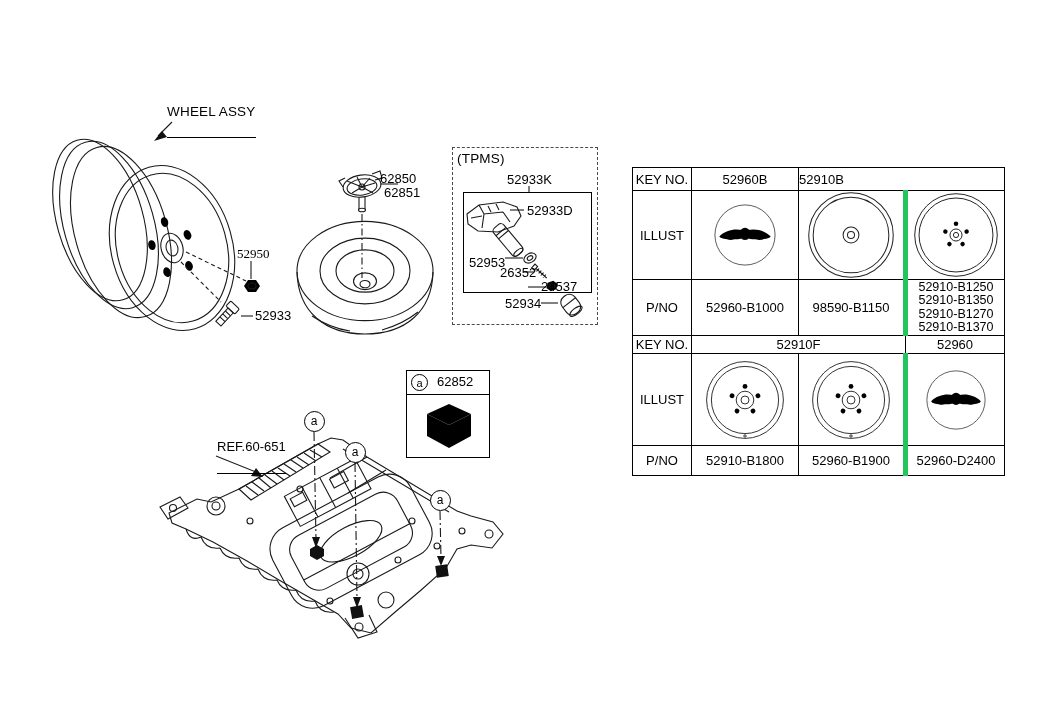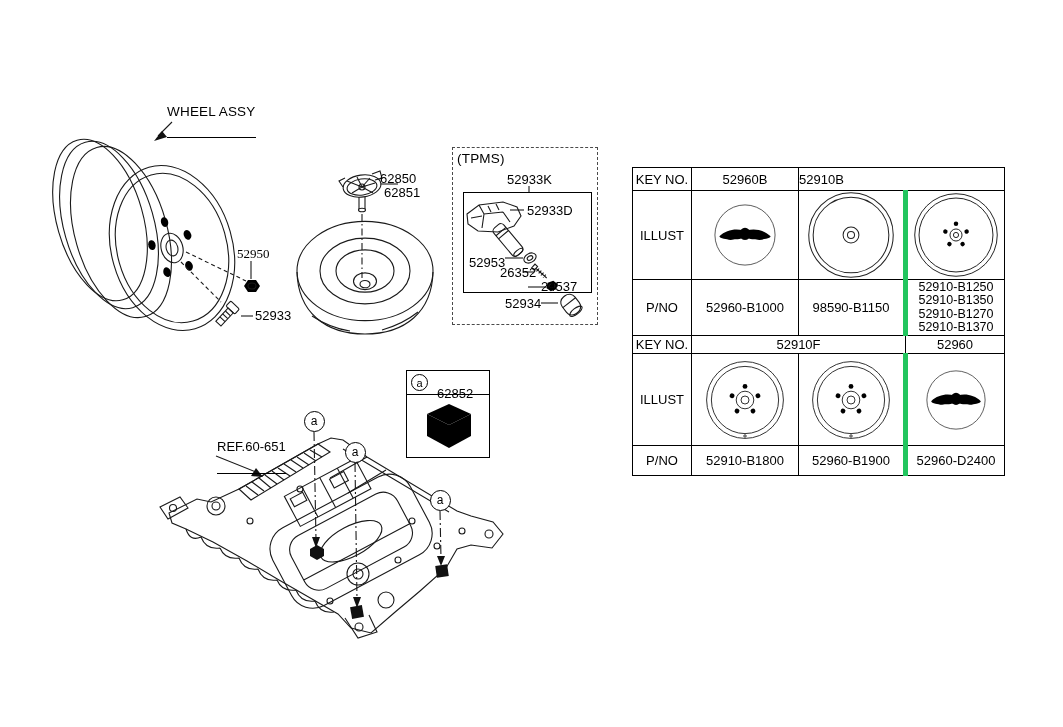--- a/index.html
+++ b/index.html
@@ -15,21 +15,21 @@
   .callout{position:absolute;width:21px;height:21px;border:1.3px solid #000;border-radius:50%;
            display:flex;align-items:center;justify-content:center;font-size:12px;background:#fff;box-sizing:border-box;}
   .callout.small{width:17px;height:17px;font-size:11px;}
   .tpms-outer{position:absolute;left:452px;top:147px;width:146px;height:178px;
               border:1.3px dashed #4a4a4a;box-sizing:border-box;}
   .tpms-inner{position:absolute;left:463px;top:192px;width:129px;height:101px;
               border:1.3px solid #000;box-sizing:border-box;}
   .pad-box{position:absolute;left:406px;top:370px;width:84px;height:88px;
            border:1.4px solid #000;box-sizing:border-box;}
   .pad-box .hdr{position:relative;height:23px;border-bottom:1.4px solid #000;}
-  .pad-box .hdr .lbl{left:30px;top:16px;}
+  .pad-box .hdr .lbl{left:30px;top:4px;}
   .pad-box .hdr .callout{left:4px;top:3px;}
   
   .ptable{position:absolute;left:632px;top:167px;border-collapse:collapse;table-layout:fixed;border-radius:9px;}
   .ptable td{border:1px solid #000;text-align:center;vertical-align:middle;
              font-size:13px;padding:0;overflow:hidden;}
   .ptable td.gray-l{border-left:5px solid #22c55e;}
   .ptable .half{display:block;width:107px;text-align:left;}
   .ptable .lines{font-size:12.5px;line-height:13.5px;text-align:center;}
   .icon-cell{height:100%;display:flex;align-items:center;justify-content:center;}
   .ptable svg path,.ptable svg circle,.ptable svg ellipse{fill:none;stroke:#222;stroke-width:1.15;}

